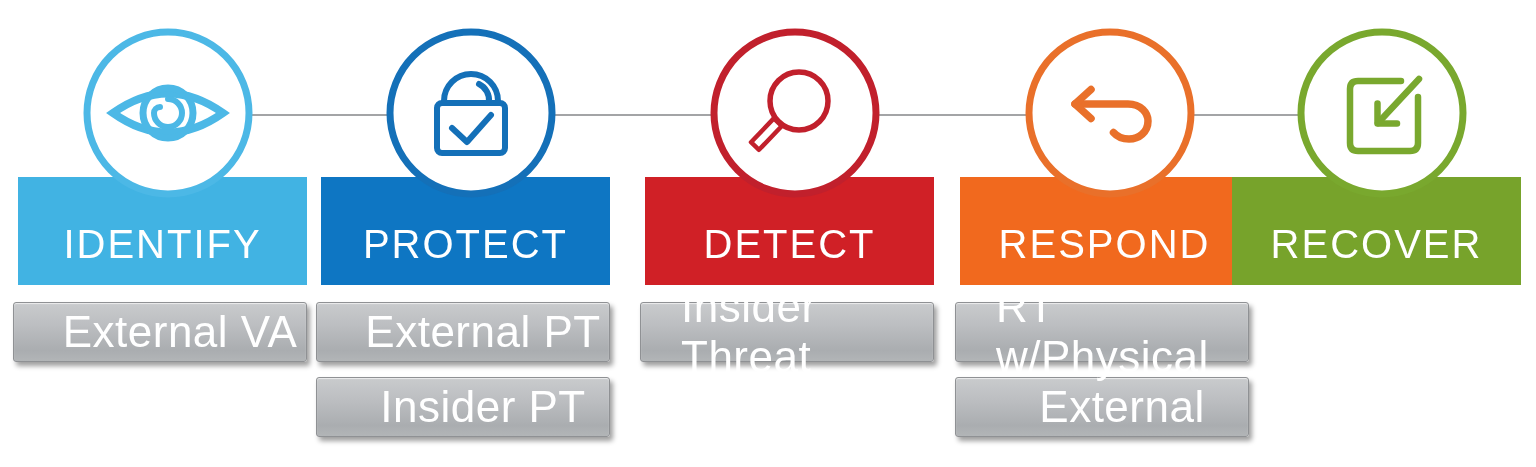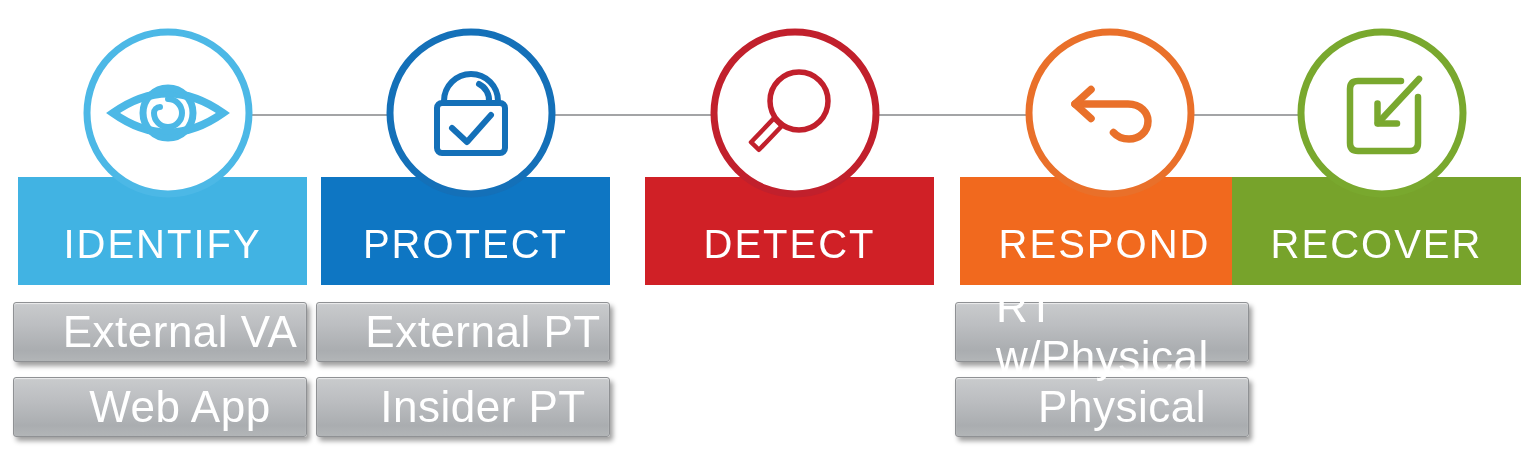--- a/index.html
+++ b/index.html
@@ -42,21 +42,20 @@
         <path class="s" d="M 30 85 Q 85 46 140 85 Q 85 124 30 85 Z" stroke-width="8" stroke-linejoin="miter"></path>
         <circle class="s" cx="85" cy="85" r="25" stroke-width="7"></circle>
         <path class="s" d="M 85 71 A 14 14 0 1 1 71 85 A 6 6 0 0 1 77 79" stroke-width="6" stroke-linecap="round"></path>
       </svg>
     </div>
     <div class="banner">
       <span>IDENTIFY</span>
     </div>
     <div class="items">
       <div class="item">External VA</div>
-      <div class="item">Web App</div>
     </div>
   </div>
 
   <div class="col col-1" style="--banner: #0E76C3; --ring: #1470B8;">
     <div class="badge">
       <svg viewBox="0 0 170 170">
         <circle class="disc" cx="85" cy="85" r="81" stroke-width="7"></circle>
         <path class="s" d="M 58 73 A 27 27 0 0 1 112 73" stroke-width="6"></path>
         <path class="s" d="M 93 56 A 18 18 0 0 1 103 74" stroke-width="6" stroke-linecap="round"></path>
         <rect class="sw" x="51" y="75" width="68" height="50" rx="5" stroke-width="6"></rect>
@@ -77,37 +76,38 @@
       <svg viewBox="0 0 170 170">
         <circle class="disc" cx="85" cy="85" r="81" stroke-width="7"></circle>
         <circle class="s" cx="89" cy="73" r="29" stroke-width="5.5"></circle>
         <polygon class="sw" points="63.8,90.4 71.8,98 49,121.8 41,114.2" stroke-width="4.5" stroke-linejoin="round"></polygon>
       </svg>
     </div>
     <div class="banner">
       <span>DETECT</span>
     </div>
     <div class="items">
+      <div class="item">Insider Threat</div>
     </div>
   </div>
 
   <div class="col col-3" style="--banner: #F1691E; --ring: #E9702A;">
     <div class="badge">
       <svg viewBox="0 0 170 170">
         <circle class="disc" cx="85" cy="85" r="81" stroke-width="7"></circle>
         <path class="s" d="M 50 76 L 103 76 C 116 76 123 85 123 93 C 123 104 114 111 104 111 C 97 111 92 108.5 88.5 104.5" stroke-width="7.5" stroke-linecap="round"></path>
         <path class="s" d="M 66 61.5 L 50 76 L 66 90.5" stroke-width="7.5" stroke-linecap="round" stroke-linejoin="round"></path>
       </svg>
     </div>
     <div class="banner">
       <span>RESPOND</span>
     </div>
     <div class="items">
       <div class="item">RT w/Physical</div>
-      <div class="item">Physical</div>
+      <div class="item">External</div>
     </div>
   </div>
 
   <div class="col col-4" style="--banner: #77A32B; --ring: #79A82E;">
     <div class="badge">
       <svg viewBox="0 0 170 170">
         <circle class="disc" cx="85" cy="85" r="81" stroke-width="7"></circle>
         <path class="s" d="M 104 53 H 61 Q 53 53 53 61 V 115 Q 53 123 61 123 H 113 Q 121 123 121 115 V 69" stroke-width="6.5" stroke-linecap="round"></path>
         <path class="s" d="M 122 51 L 81 95" stroke-width="6.5" stroke-linecap="round"></path>
         <path class="s" d="M 80.5 75.5 L 80.5 95.5 L 100 95.5" stroke-width="6.5" stroke-linecap="round" stroke-linejoin="round"></path>

